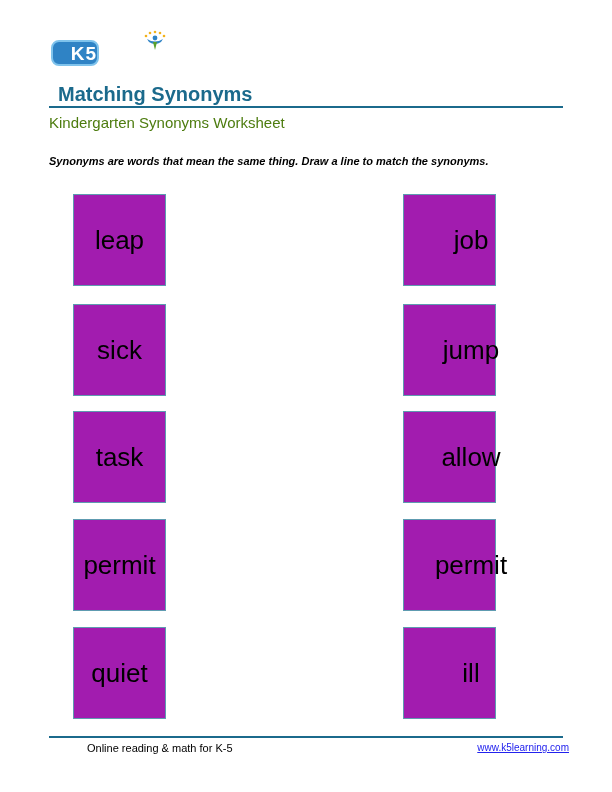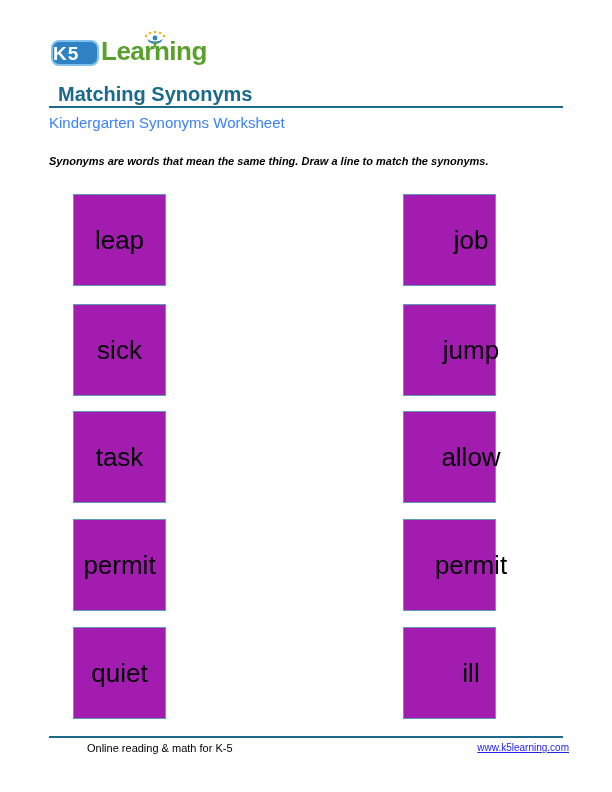--- a/index.html
+++ b/index.html
@@ -2,36 +2,36 @@
 <html><head>
   <meta charset="utf-8">
   <style>
     html, body { margin: 0; padding: 0; background: #ffffff; }
     body { width: 612px; height: 792px; position: relative; overflow: hidden; font-family: "Liberation Sans", sans-serif; color: #000; }
 
     .logo { position: absolute; left: 51px; top: 32px; height: 36px; width: 150px; }
     .logo .k5 {
       position: absolute; left: 0; top: 8px; width: 48px; height: 26px;
       background: #2f83c5; border: 2px solid #7fc3ec; border-radius: 8px;
-      color: #fff; font-weight: bold; font-size: 19px; line-height: 24px; text-align: left;
+      color: #fff; font-weight: bold; font-size: 19px; line-height: 24px; text-align: right;
       letter-spacing: 1px; box-sizing: border-box;
     }
     .logo .word {
       position: absolute; left: 50px; top: 4px; font-weight: bold; font-size: 26px; line-height: 30px;
       color: #5aa02c; letter-spacing: -0.5px;
     }
     .logo .figure { position: absolute; left: 91px; top: -2px; width: 26px; height: 20px; }
 
     .title {
       position: absolute; left: 58px; top: 82px; font-size: 20px; font-weight: bold; color: #1b6a8c;
       line-height: 24px;
     }
     .rule-top { position: absolute; left: 49px; top: 106px; width: 514px; height: 2px; background: #1b6a8c; }
     .subtitle {
-      position: absolute; left: 49px; top: 114px; font-size: 15px; color: #3b82f6; line-height: 18px;
+      position: absolute; left: 49px; top: 114px; font-size: 15px; color: #4d7c0f; line-height: 18px;
     }
     .instructions {
       position: absolute; left: 49px; top: 154px; font-size: 11px; font-weight: bold; font-style: italic;
       line-height: 14px;
     }
 
     .box {
       position: absolute; width: 93px; height: 92px; box-sizing: border-box;
       border: 1px solid #5e9bb0; display: flex; align-items: center; justify-content: center;
       font-size: 26px; line-height: 30px; color: #000; background: #a21caf; white-space: nowrap;
@@ -56,21 +56,20 @@
   <svg class="figure" viewBox="0 0 26 20">
     <circle cx="4" cy="6" r="1.3" fill="#f2b21b"></circle>
     <circle cx="8" cy="3" r="1.3" fill="#f2b21b"></circle>
     <circle cx="13" cy="2" r="1.3" fill="#f2b21b"></circle>
     <circle cx="18" cy="3" r="1.3" fill="#f2b21b"></circle>
     <circle cx="22" cy="6" r="1.3" fill="#f2b21b"></circle>
     <circle cx="13" cy="8" r="2.4" fill="#2f83c5"></circle>
     <path d="M5 9 Q13 14 21 9 L19 12 Q13 16 7 12 Z" fill="#2f83c5"></path>
     <path d="M11 12 L13 20 L15 12 Z" fill="#5aa02c"></path>
   </svg>
-  <div class="word">Learning</div>
 </div>
 
 <div class="title">Matching Synonyms</div>
 <div class="rule-top"></div>
 <div class="subtitle">Kindergarten Synonyms Worksheet</div>
 
 <div class="instructions">Synonyms are words that mean the same thing. Draw a line to match the synonyms.</div>
 
 <div>
   <div class="box left-col r0">leap</div>

